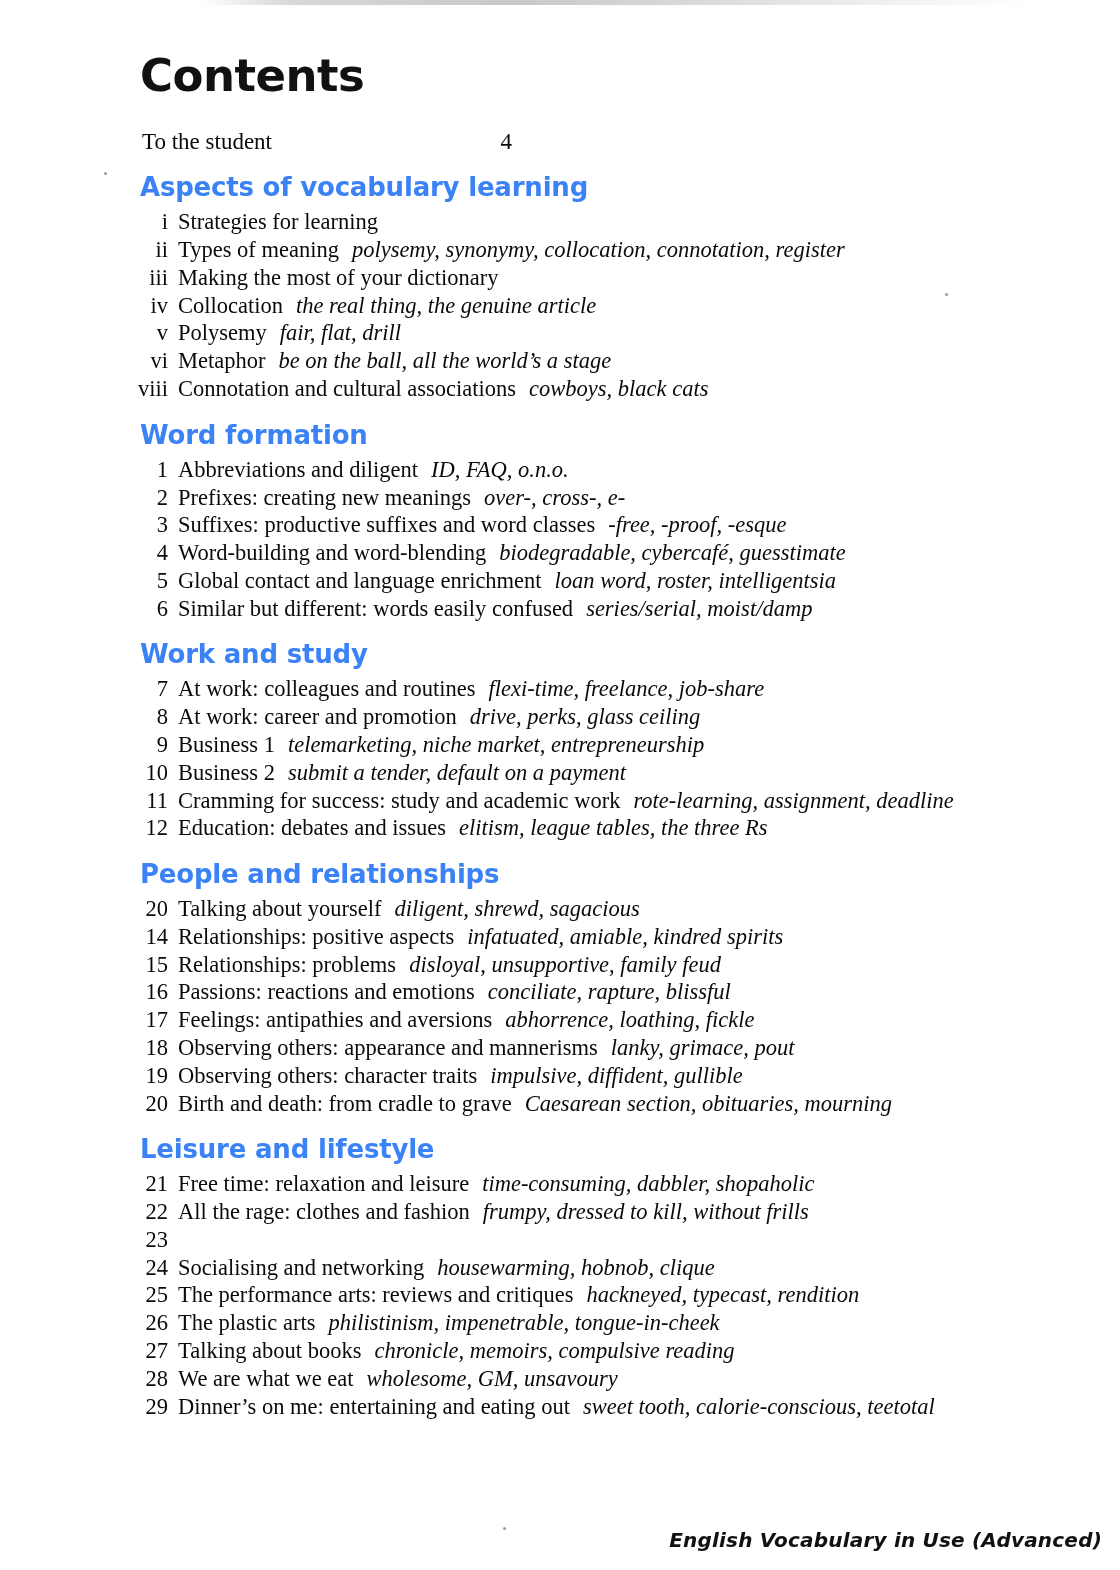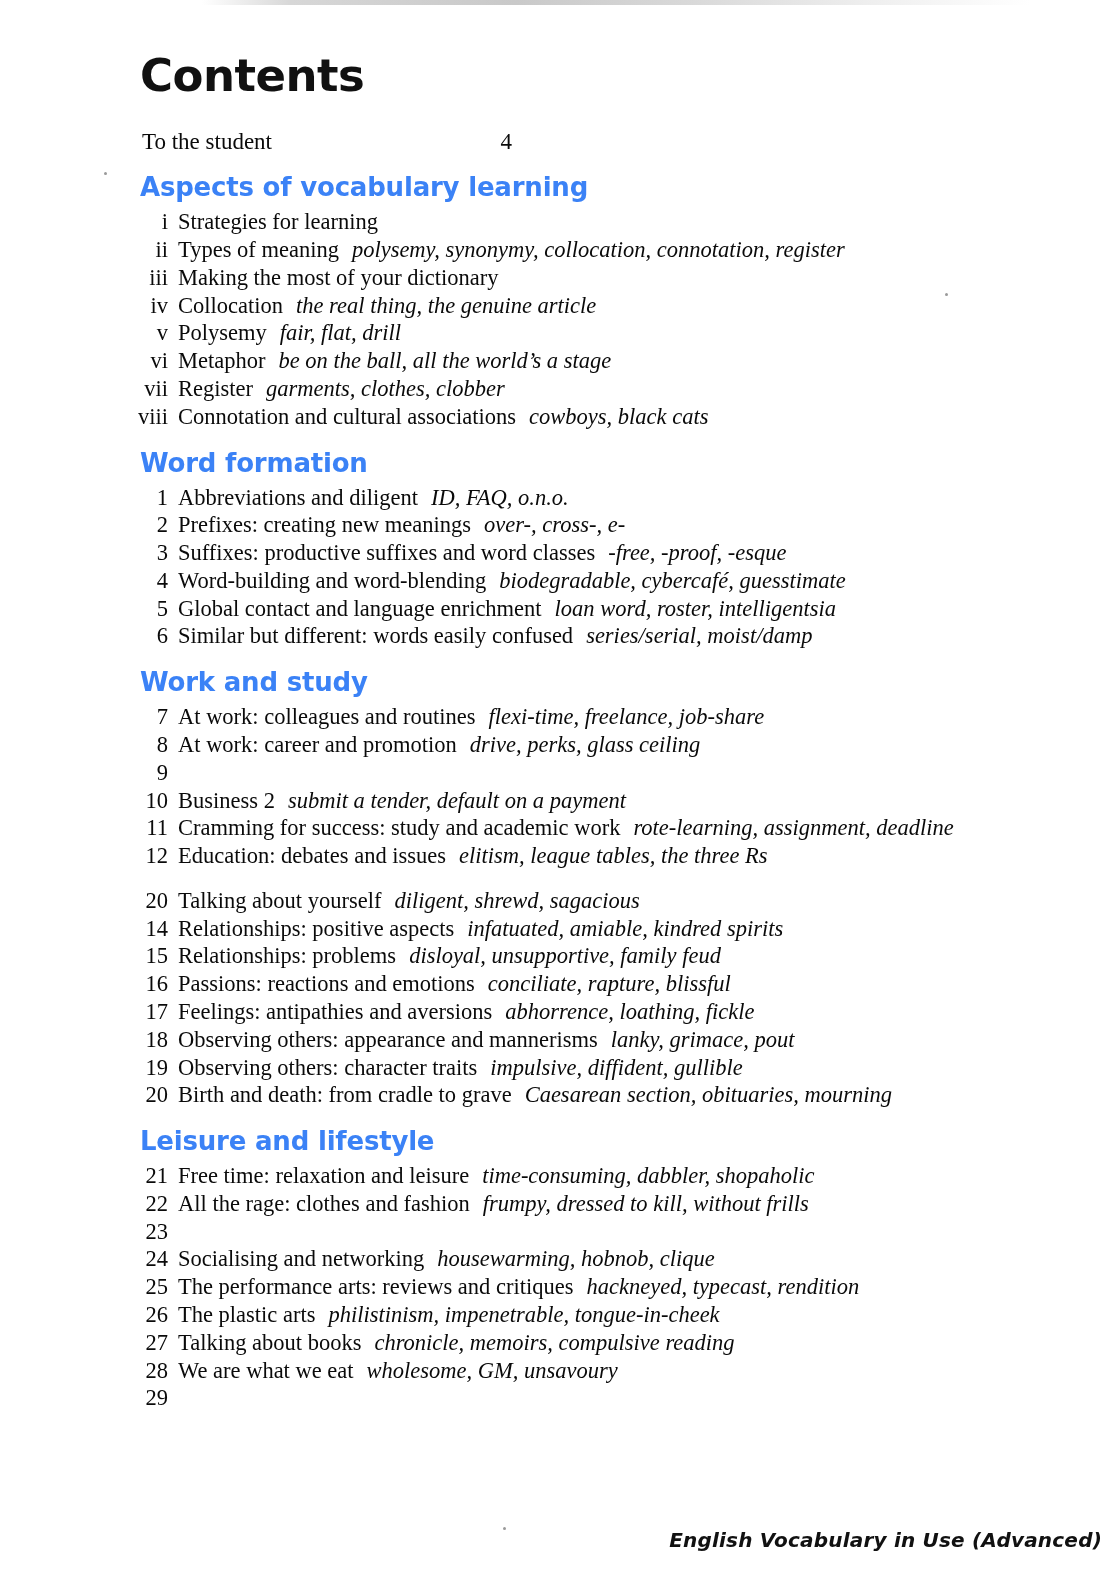--- a/index.html
+++ b/index.html
@@ -150,24 +150,20 @@
             </li>
             <li class="entry">
               <span class="entry-num">v</span>
               <span class="entry-body"><span class="entry-title">Polysemy</span><span class="entry-examples">fair, flat, drill</span></span>
             </li>
             <li class="entry">
               <span class="entry-num">vi</span>
               <span class="entry-body"><span class="entry-title">Metaphor</span><span class="entry-examples">be on the ball, all the world’s a stage</span></span>
             </li>
             <li class="entry">
-              <span class="entry-num">vii</span>
-              <span class="entry-body"><span class="entry-title">Register</span><span class="entry-examples">garments, clothes, clobber</span></span>
-            </li>
-            <li class="entry">
               <span class="entry-num">viii</span>
               <span class="entry-body"><span class="entry-title">Connotation and cultural associations</span><span class="entry-examples">cowboys, black cats</span></span>
             </li>
           </ul>
         </div>
         <div class="section">
           <h2 class="section-heading">Word formation</h2>
           <ul class="entries">
             <li class="entry">
               <span class="entry-num">1</span>
@@ -201,36 +197,38 @@
             <li class="entry">
               <span class="entry-num">7</span>
               <span class="entry-body"><span class="entry-title">At work: colleagues and routines</span><span class="entry-examples">flexi-time, freelance, job-share</span></span>
             </li>
             <li class="entry">
               <span class="entry-num">8</span>
               <span class="entry-body"><span class="entry-title">At work: career and promotion</span><span class="entry-examples">drive, perks, glass ceiling</span></span>
             </li>
             <li class="entry">
               <span class="entry-num">9</span>
+              <span class="entry-body"><span class="entry-title">Business 1</span><span class="entry-examples">telemarketing, niche market, entrepreneurship</span></span>
             </li>
             <li class="entry">
               <span class="entry-num">10</span>
               <span class="entry-body"><span class="entry-title">Business 2</span><span class="entry-examples">submit a tender, default on a payment</span></span>
             </li>
             <li class="entry">
               <span class="entry-num">11</span>
               <span class="entry-body"><span class="entry-title">Cramming for success: study and academic work</span><span class="entry-examples">rote-learning, assignment, deadline</span></span>
             </li>
             <li class="entry">
               <span class="entry-num">12</span>
               <span class="entry-body"><span class="entry-title">Education: debates and issues</span><span class="entry-examples">elitism, league tables, the three Rs</span></span>
             </li>
           </ul>
         </div>
         <div class="section">
+          <h2 class="section-heading">People and relationships</h2>
           <ul class="entries">
             <li class="entry">
               <span class="entry-num">20</span>
               <span class="entry-body"><span class="entry-title">Talking about yourself</span><span class="entry-examples">diligent, shrewd, sagacious</span></span>
             </li>
             <li class="entry">
               <span class="entry-num">14</span>
               <span class="entry-body"><span class="entry-title">Relationships: positive aspects</span><span class="entry-examples">infatuated, amiable, kindred spirits</span></span>
             </li>
             <li class="entry">
@@ -288,20 +286,21 @@
             <li class="entry">
               <span class="entry-num">27</span>
               <span class="entry-body"><span class="entry-title">Talking about books</span><span class="entry-examples">chronicle, memoirs, compulsive reading</span></span>
             </li>
             <li class="entry">
               <span class="entry-num">28</span>
               <span class="entry-body"><span class="entry-title">We are what we eat</span><span class="entry-examples">wholesome, GM, unsavoury</span></span>
             </li>
             <li class="entry">
               <span class="entry-num">29</span>
+              <span class="entry-body"><span class="entry-title">Dinner’s on me: entertaining and eating out</span><span class="entry-examples">sweet tooth, calorie-conscious, teetotal</span></span>
             </li>
           </ul>
         </div>
       </div>
   </div>
 
   <div class="footer">English Vocabulary in Use (Advanced)</div>
 </div>
 
 </body></html>

